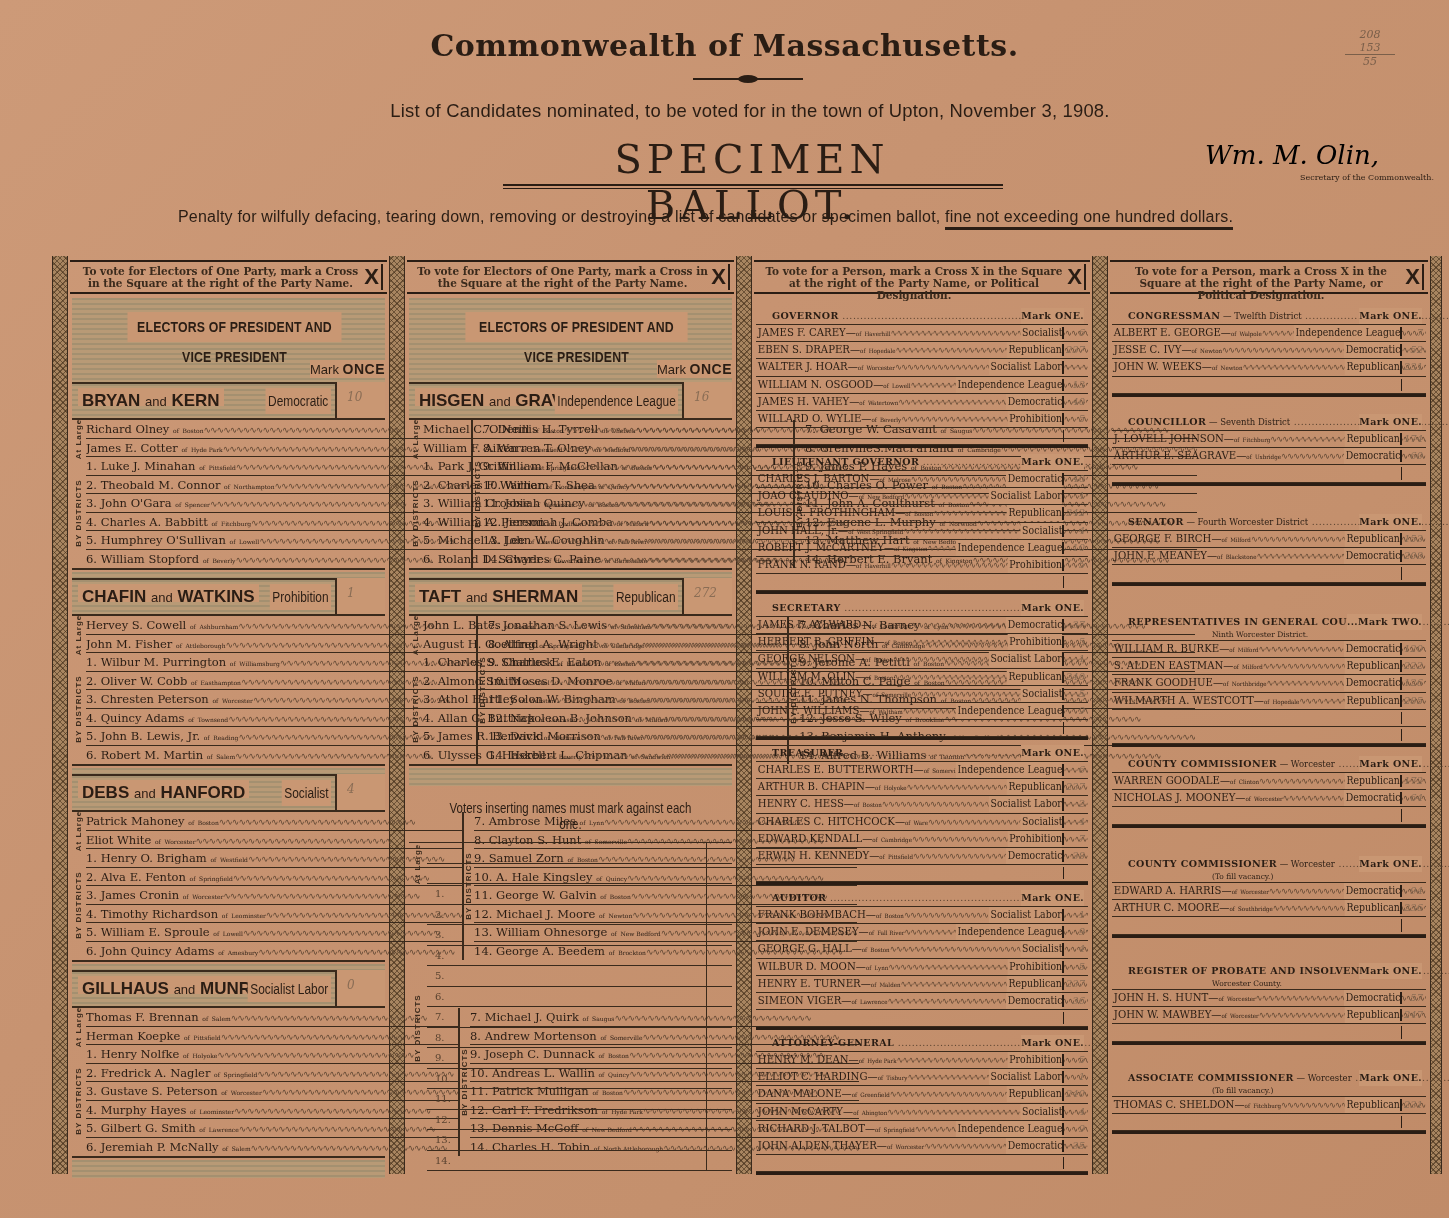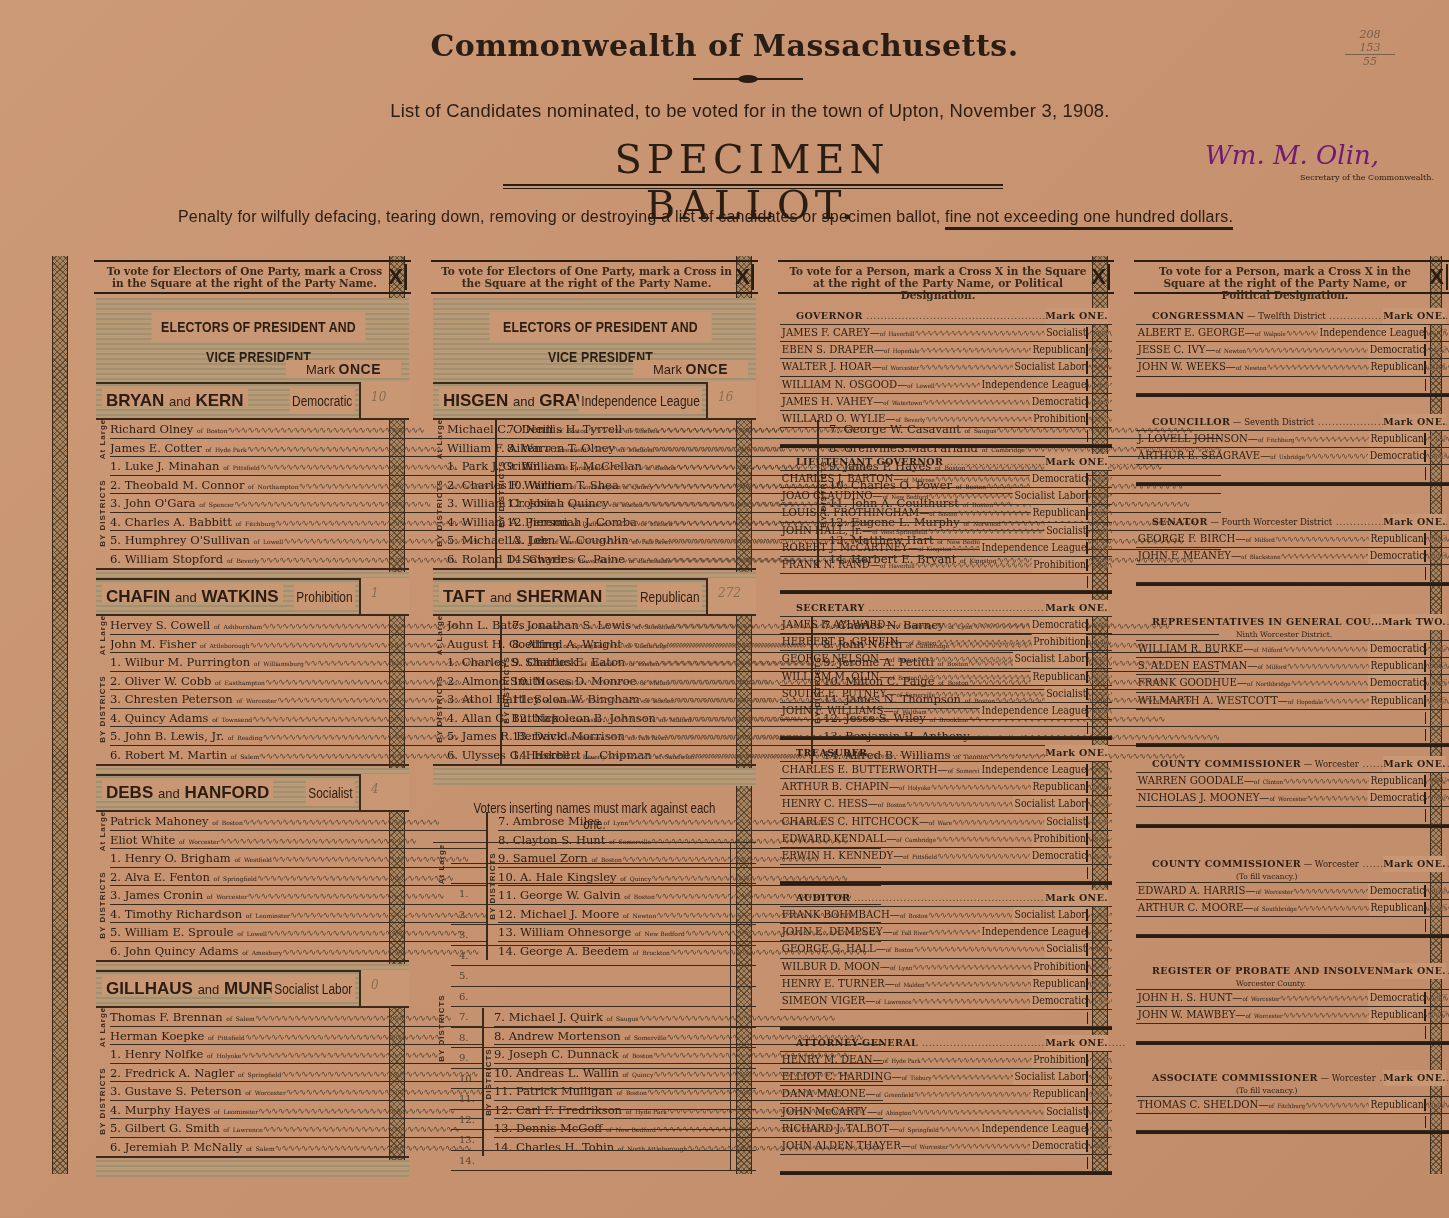--- a/index.html
+++ b/index.html
@@ -11,44 +11,44 @@
   
   .hdr-title { position: absolute; top: 28px; left: 0; width: 1449px; text-align: center;
     font-family: "DejaVu Serif", serif; font-weight: bold; font-size: 30px; letter-spacing: 0.5px; color: #2a1d14; }
   .hdr-orn { position: absolute; top: 78px; left: 693px; width: 110px; height: 2px; background: #2a1d14; }
   .hdr-orn::after { content: ""; position: absolute; left: 45px; top: -3px; width: 20px; height: 8px; background: #2a1d14; border-radius: 50%; }
   .hdr-list { position: absolute; top: 100px; left: 0; width: 1500px; text-align: center; font-size: 19px; color: #2a1d14; letter-spacing: 0.2px; transform: scaleX(0.97); transform-origin: 749px 0; }
   .hdr-specimen { position: absolute; top: 136px; left: 502px; width: 500px; text-align: center;
     font-family: "DejaVu Serif", serif; font-size: 40px; letter-spacing: 5px; color: #2a1d14; }
   .hdr-spec-ul1 { position: absolute; top: 184px; left: 503px; width: 500px; height: 2px; background: #2a1d14; }
   .hdr-spec-ul2 { position: absolute; top: 188px; left: 503px; width: 500px; height: 1px; background: #2a1d14; }
-  .sig { position: absolute; top: 140px; left: 1205px; font-family: "DejaVu Serif", serif; font-style: italic; font-size: 26px; color: #701a75; }
+  .sig { position: absolute; top: 140px; left: 1205px; font-family: "DejaVu Serif", serif; font-style: italic; font-size: 26px; color: #000000; }
   .sig-cap { position: absolute; top: 173px; left: 1300px; font-family: "DejaVu Serif", serif; font-size: 8px; color: #2a1d14; }
   .tally-corner { position: absolute; top: 28px; left: 1345px; font-size: 11px; color: #7a5f4a; line-height: 13px; font-family: "DejaVu Serif", serif; font-style: italic; width: 50px; text-align: center; }
   .hdr-penalty { position: absolute; top: 208px; left: 178px; font-size: 16px; color: #2a1d14; letter-spacing: 0.2px; white-space: nowrap; }
   .hdr-penalty .fine { border-bottom: 3px solid #2a1d14; padding-bottom: 2px; }
 
   
   .ballot { position: absolute; top: 256px; left: 52px; width: 1390px; height: 918px; }
   .hatch { position: absolute; top: 0; bottom: 0; width: 16px;
     background-color: #a88560;
     background-image: repeating-linear-gradient(45deg, rgba(60,40,20,0.55) 0 1px, transparent 1px 4px),
                       repeating-linear-gradient(-45deg, rgba(60,40,20,0.55) 0 1px, transparent 1px 4px);
     border-left: 1px solid #3a2a1c; border-right: 1px solid #3a2a1c; }
-  .col { position: absolute; top: 0; bottom: 0; margin-left: 24px; }
+  .col { position: absolute; top: 0; bottom: 0; }
   .instr { position: absolute; top: 4px; left: 2px; right: 2px; height: 34px; border-top: 2px solid #2a1d14; border-bottom: 2px solid #2a1d14;
     font-family: "DejaVu Serif", serif; font-weight: bold; font-size: 10.5px; line-height: 12px; padding: 3px 22px 0 6px; text-align: center; color: #3a2a1c; }
   .instr .x { position: absolute; right: 4px; top: 2px; font-family: "Liberation Sans", sans-serif; font-weight: bold; font-size: 22px; line-height: 26px; color: #2a1d14; border-right: 2px solid #2a1d14; padding-right: 2px; }
 
   
   .elec-head { position: absolute; left: 4px; right: 4px; height: 84px;
     background: repeating-linear-gradient(180deg, #a49070 0 2px, #b89a76 2px 5px); }
   .elec-head .box { position: absolute; left: 32px; right: 20px; top: 14px; height: 30px; background: #c99773;
     font-family: "Liberation Sans", sans-serif; font-weight: bold; font-size: 15px; line-height: 30px; text-align: center; transform: scaleX(0.82); color: #2a1d14; letter-spacing: 0.2px; }
-  .elec-head .mark { position: absolute; right: 8px; bottom: 4px; background: #c99773; padding: 1px 20px; font-size: 13px; color: #2a1d14; }
+  .elec-head .mark { position: absolute; right: 0; bottom: 4px; background: #c99773; padding: 1px 0; font-size: 13px; color: #2a1d14; }
   .elec-head .mark b { font-size: 14px; letter-spacing: 0.5px; }
 
   .party { position: absolute; left: 4px; right: 4px; }
   .party-band { position: relative; height: 36px; background: repeating-linear-gradient(180deg, #a49070 0 2px, #b89a76 2px 5px); border-top: 2px solid #3a2a1c; }
   .party-band .pname { position: absolute; left: 6px; top: 4px; height: 18px; background: #c99773; padding: 0 4px;
     font-family: "Liberation Sans", sans-serif; font-weight: bold; font-size: 17px; line-height: 26px; color: #2a1d14; }
   .party-band .pname small { font-size: 13px; font-weight: normal; }
   .party-band .ptype { position: absolute; right: 54px; top: 4px; height: 26px; background: #c99773; padding: 0 3px; font-size: 14px; line-height: 26px; color: #2a1d14; transform: scaleX(0.85); transform-origin: right; }
   .party-band .vbox { position: absolute; right: 0; top: -2px; width: 50px; height: 38px; border-left: 2px solid #3a2a1c; background: #c99773; }
   .party-band .tally { position: absolute; left: 10px; top: 8px; font-family: "DejaVu Serif", serif; font-style: italic; font-size: 12px; color: #8a6d55; }

